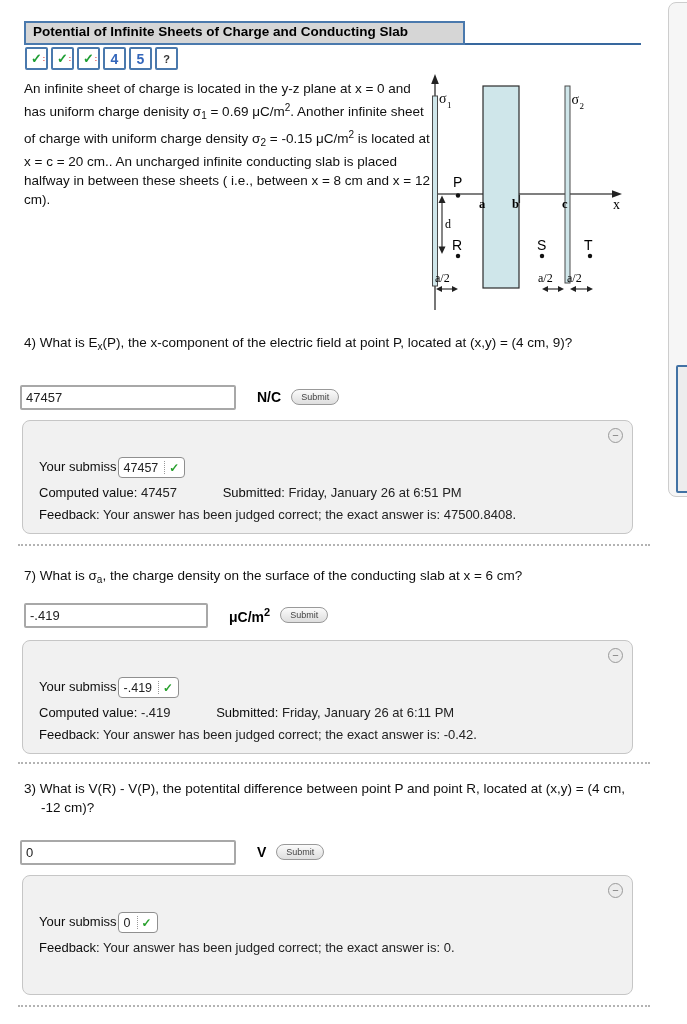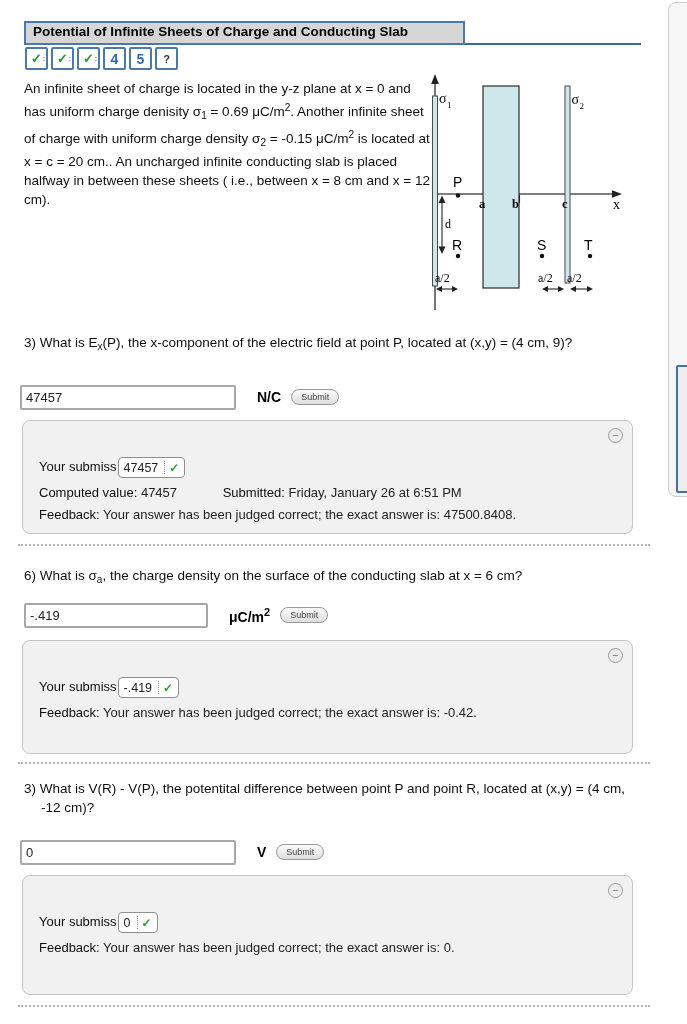--- a/index.html
+++ b/index.html
@@ -165,21 +165,21 @@
       <polygon class="head" points="137,219 131,216 131,222"></polygon>
     </g>
     <g>
       <text class="t-serif-sm" x="140" y="212">a/2</text>
       <line class="dim" x1="148" y1="219" x2="161" y2="219"></line>
       <polygon class="head" points="143,219 149,216 149,222"></polygon>
       <polygon class="head" points="166,219 160,216 160,222"></polygon>
     </g>
   </svg>
 
-  <div class="question" id="q1"><span class="seg-n">3) What is E</span><span class="seg-sub">x</span><span class="seg-n">(P), the x-component of the electric field at point P, located at (x,y) = (4 cm, 9)?</span></div>
+  <div class="question" id="q1"><span class="seg-n">4) What is E</span><span class="seg-sub">x</span><span class="seg-n">(P), the x-component of the electric field at point P, located at (x,y) = (4 cm, 9)?</span></div>
   <div class="answer-row" id="row1">
     <input class="answer-input" type="text" value="47457" style="">
     <span class="unit"><span class="seg-n">N/C</span></span>
     <button class="submit-btn">Submit</button>
   </div>
   <div class="feedback-box" id="fb1">
     <button class="collapse-btn">−</button>
     <div class="fb-line">
       <span class="fb-label">Your submiss</span><span class="sub-value-box">
           <span class="val">47457</span>
@@ -193,36 +193,42 @@
       <span class="fb-label submitted-label">Submitted:</span>
       <span>Friday, January 26 at 6:51 PM</span>
     </div>
     <div class="fb-line">
       <span class="fb-label">Feedback:</span>
       <span>Your answer has been judged correct; the exact answer is: 47500.8408.</span>
     </div>
   </div>
   <div class="separator" id="sep1"></div>
 
-  <div class="question" id="q2"><span class="seg-n">6) What is σ</span><span class="seg-sub">a</span><span class="seg-n">, the charge density on the surface of the conducting slab at x = 6 cm?</span></div>
+  <div class="question" id="q2"><span class="seg-n">7) What is σ</span><span class="seg-sub">a</span><span class="seg-n">, the charge density on the surface of the conducting slab at x = 6 cm?</span></div>
   <div class="answer-row" id="row2">
     <input class="answer-input" type="text" value="-.419" style="">
     <span class="unit"><span class="seg-n">μC/m</span><span class="seg-sup">2</span></span>
     <button class="submit-btn">Submit</button>
   </div>
   <div class="feedback-box" id="fb2">
     <button class="collapse-btn">−</button>
     <div class="fb-line">
       <span class="fb-label">Your submiss</span><span class="sub-value-box">
           <span class="val">-.419</span>
           <span class="divider"></span>
           <span class="check">✓</span>
         </span>
     </div>
     <div class="fb-line">
+      <span class="fb-label">Computed value:</span>
+      <span>-.419</span>
+      <span class="fb-label submitted-label">Submitted:</span>
+      <span>Friday, January 26 at 6:11 PM</span>
+    </div>
+    <div class="fb-line">
       <span class="fb-label">Feedback:</span>
       <span>Your answer has been judged correct; the exact answer is: -0.42.</span>
     </div>
   </div>
   <div class="separator" id="sep2"></div>
 
   <div class="question" id="q3"><span class="seg-n">3) What is V(R) - V(P), the potentital difference between point P and point R, located at (x,y) = (4 cm, -12 cm)?</span></div>
   <div class="answer-row" id="row3">
     <input class="answer-input" type="text" value="0" style="">
     <span class="unit"><span class="seg-n">V</span></span>

